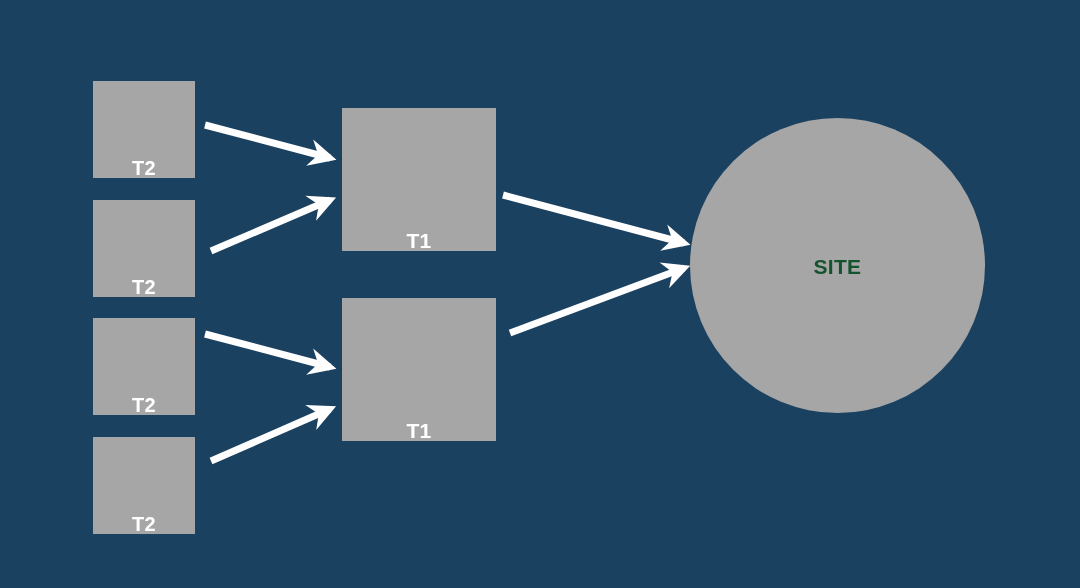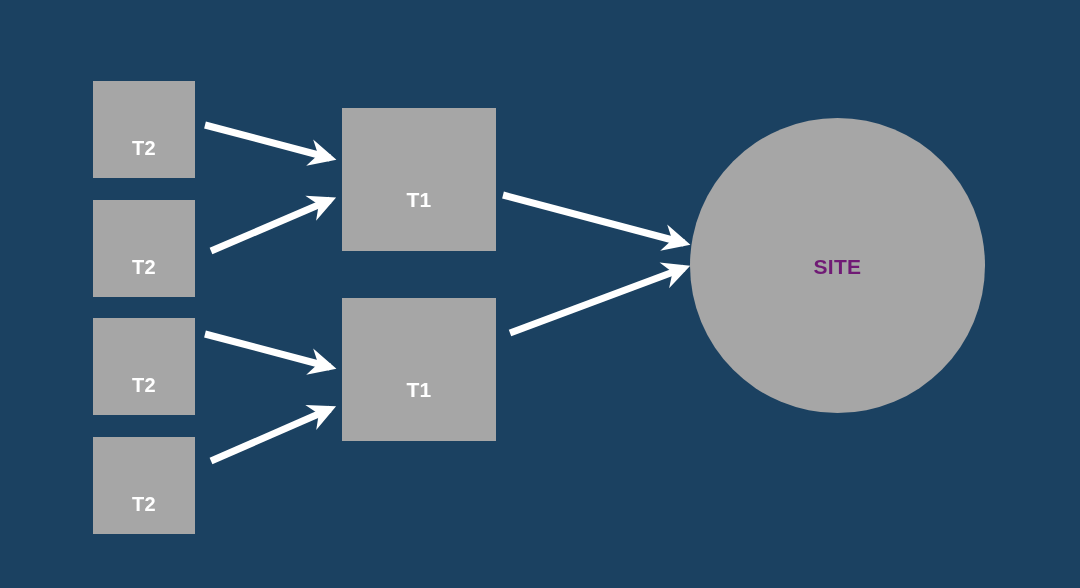--- a/index.html
+++ b/index.html
@@ -24,21 +24,21 @@
     left: 0;
     top: 0;
     width: 1080px;
     height: 588px;
     display: block;
   }
   .node {
     position: absolute;
     background: #a6a6a6;
     display: flex;
-    align-items: center;
+    align-items: flex-end;
     justify-content: center;
     box-sizing: border-box;
   }
   .node-label {
     color: #ffffff;
     font-weight: bold;
     font-family: "Liberation Sans", sans-serif;
     letter-spacing: 0.3px;
     line-height: 1;
     white-space: nowrap;
@@ -112,16 +112,16 @@
 
   <div class="node node-t1" style="left: 342px; top: 108px; width: 154px; height: 143px; background: rgb(166, 166, 166);">
     <span class="node-label" style="color: rgb(255, 255, 255);">T1</span>
   </div>
 
   <div class="node node-t1" style="left: 342px; top: 298px; width: 154px; height: 143px; background: rgb(166, 166, 166);">
     <span class="node-label" style="color: rgb(255, 255, 255);">T1</span>
   </div>
 
   <div class="node node-site" style="left: 690px; top: 118px; width: 295px; height: 295px; background: rgb(166, 166, 166);">
-    <span class="node-label" style="color: #701a75;">SITE</span>
+    <span class="node-label" style="color: #14532d;">SITE</span>
   </div>
 
 </div>
 
 </body></html>

